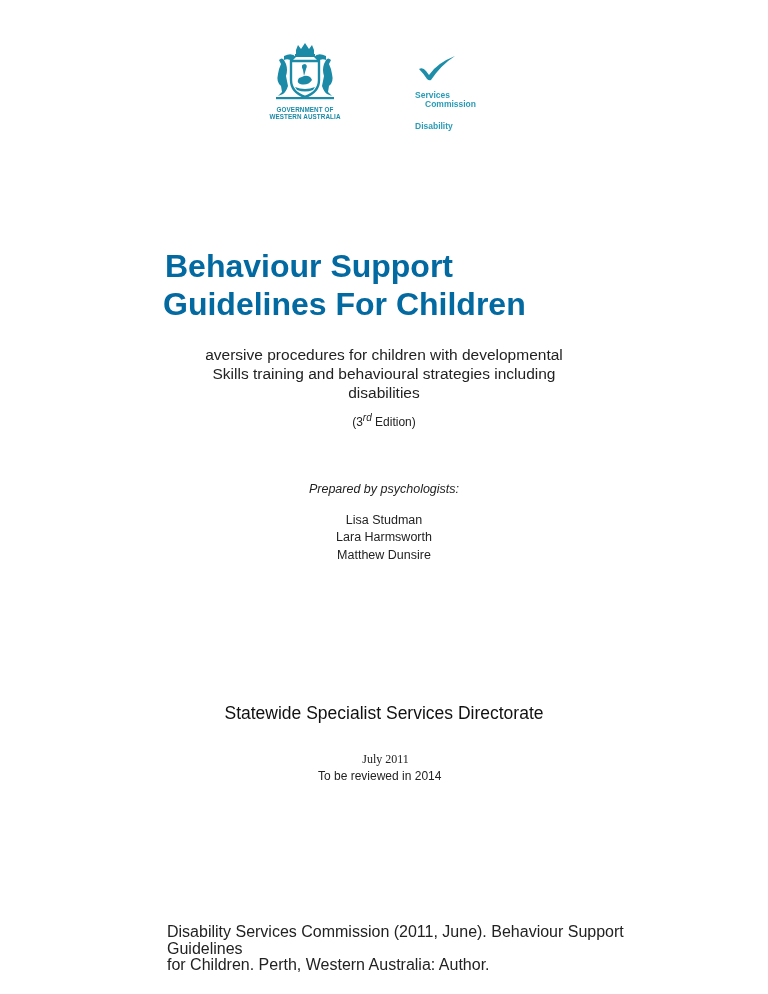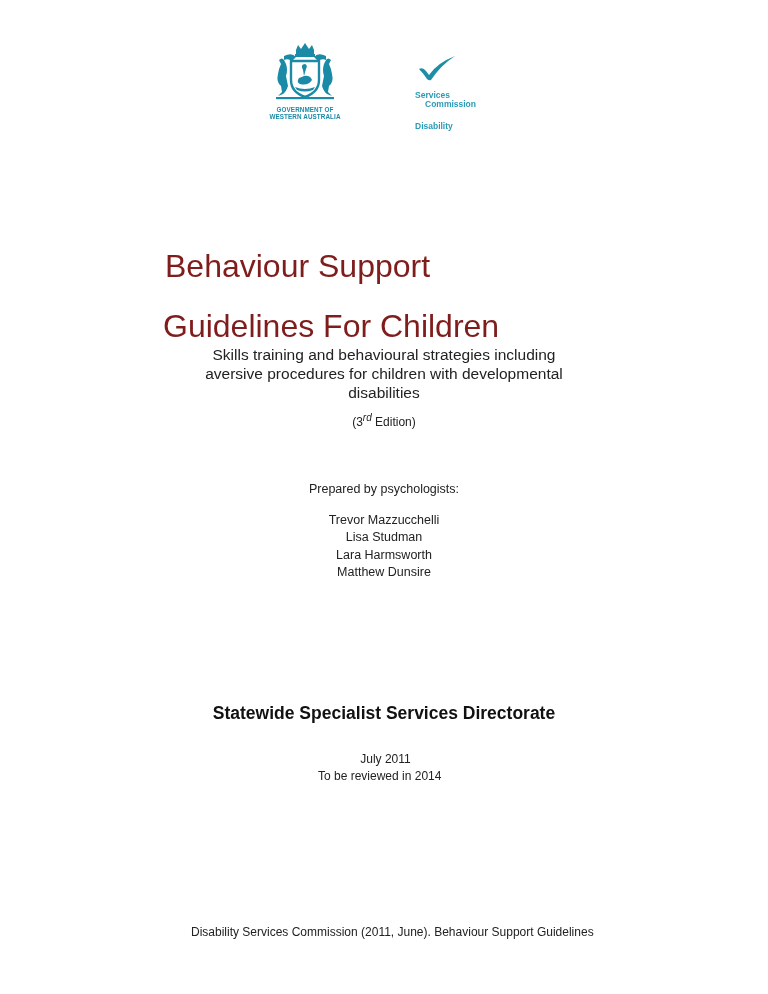--- a/index.html
+++ b/index.html
@@ -7,36 +7,36 @@
     body { position: relative; font-family: "Liberation Sans", sans-serif; color: #111; }
     .abs { position: absolute; }
     .center { text-align: center; }
 
     #wa-logo { left: 262px; top: 42px; width: 86px; height: 80px; }
     #wa-logo .wa-text { position: absolute; left: 0; width: 86px; text-align: center; font-size: 6.3px; font-weight: bold; color: #1a8aa6; letter-spacing: 0.1px; line-height: 7px; }
 
     #dsc-logo { left: 413px; top: 55px; width: 70px; height: 60px; }
     #dsc-logo .dsc-line { position: absolute; left: 2px; font-size: 8.5px; font-weight: bold; color: #2a9bb5; line-height: 9px; }
 
-    #title { left: 120px; width: 520px; top: 247px; font-size: 32px; font-weight: normal; line-height: 38px; color: #7f1d1d; }
+    #title { left: 120px; width: 520px; top: 247px; font-size: 32px; font-weight: bold; line-height: 38px; color: #0369a1; }
     #title .t1 { display: block; padding-left: 45px; text-align: left; }
-    #title .t2 { display: block; padding-left: 43px; text-align: left; margin-top: 22px; }
+    #title .t2 { display: block; padding-left: 43px; text-align: left; }
 
     #subtitle { left: 150px; width: 468px; top: 345px; font-size: 15.5px; line-height: 19px; color: #222; }
     #edition { left: 300px; width: 168px; top: 412px; font-size: 12px; color: #222; }
     #edition sup { font-size: 10px; vertical-align: 5px; font-style: italic; }
 
-    #prepared { left: 250px; width: 268px; top: 482px; font-size: 12.5px; color: #222; }
+    #prepared { left: 250px; width: 268px; top: 482px; font-size: 12.5px; color: #222; font-style: italic; }
     #authors { left: 250px; width: 268px; top: 512px; font-size: 12.5px; line-height: 17.3px; color: #222; }
 
-    #directorate { left: 150px; width: 468px; top: 703px; font-size: 17.5px; font-weight: bold; color: #111; }
-    #date { left: 300px; width: 168px; top: 752px; font-size: 12px; color: #222; padding-left: 3px; }
+    #directorate { left: 150px; width: 468px; top: 703px; font-size: 17.5px; font-weight: normal; color: #111; }
+    #date { left: 300px; width: 168px; top: 752px; font-size: 12px; color: #222; padding-left: 3px; font-family: Liberation Serif, serif; }
     #review { left: 290px; width: 200px; top: 769px; font-size: 12px; color: #222; padding-left: 28px; }
 
-    #citation { left: 167px; width: 470px; top: 924px; font-size: 12px; line-height: 16.5px; color: #222; margin-left: 24px; }
+    #citation { left: 167px; width: 470px; top: 924px; font-size: 16px; line-height: 16.5px; color: #222; }
   </style>
 </head>
 <body>
 
 <div id="wa-logo" class="abs">
   <svg width="86" height="62" viewBox="0 0 86 62" style="position:absolute;left:0;top:0;">
     <g fill="#1a8aa6">
 
       <path d="M34 8 L36 3 L39 7 L43 1 L47 7 L50 3 L52 8 L52 12 L34 12 Z"></path>
       <rect x="33" y="12" width="20" height="3"></rect>
@@ -68,36 +68,36 @@
   <div class="dsc-line" style="top:36px;">Services</div>
   <div class="dsc-line" style="top:45px;padding-left:10px;">Commission</div>
 </div>
 
 <div id="title" class="abs">
   <span class="t1">Behaviour Support</span>
   <span class="t2">Guidelines For Children</span>
 </div>
 
 <div id="subtitle" class="abs center">
+  <div>aversive procedures for children with developmental</div>
   <div>Skills training and behavioural strategies including</div>
-  <div>aversive procedures for children with developmental</div>
   <div>disabilities</div>
 </div>
 
 <div id="edition" class="abs center"><span>(3</span><sup>rd</sup><span> Edition)</span></div>
 
 <div id="prepared" class="abs center">Prepared by psychologists:</div>
 
 <div id="authors" class="abs center">
-  <div>Trevor Mazzucchelli</div>
   <div>Lisa Studman</div>
   <div>Lara Harmsworth</div>
   <div>Matthew Dunsire</div>
 </div>
 
 <div id="directorate" class="abs center">Statewide Specialist Services Directorate</div>
 
 <div id="date" class="abs center">July 2011</div>
 <div id="review" class="abs">To be reviewed in 2014</div>
 
 <div id="citation" class="abs">
   <div>Disability Services Commission (2011, June). Behaviour Support Guidelines</div>
+  <div>for Children.  Perth, Western Australia: Author.</div>
 </div>
 
 </body></html>

